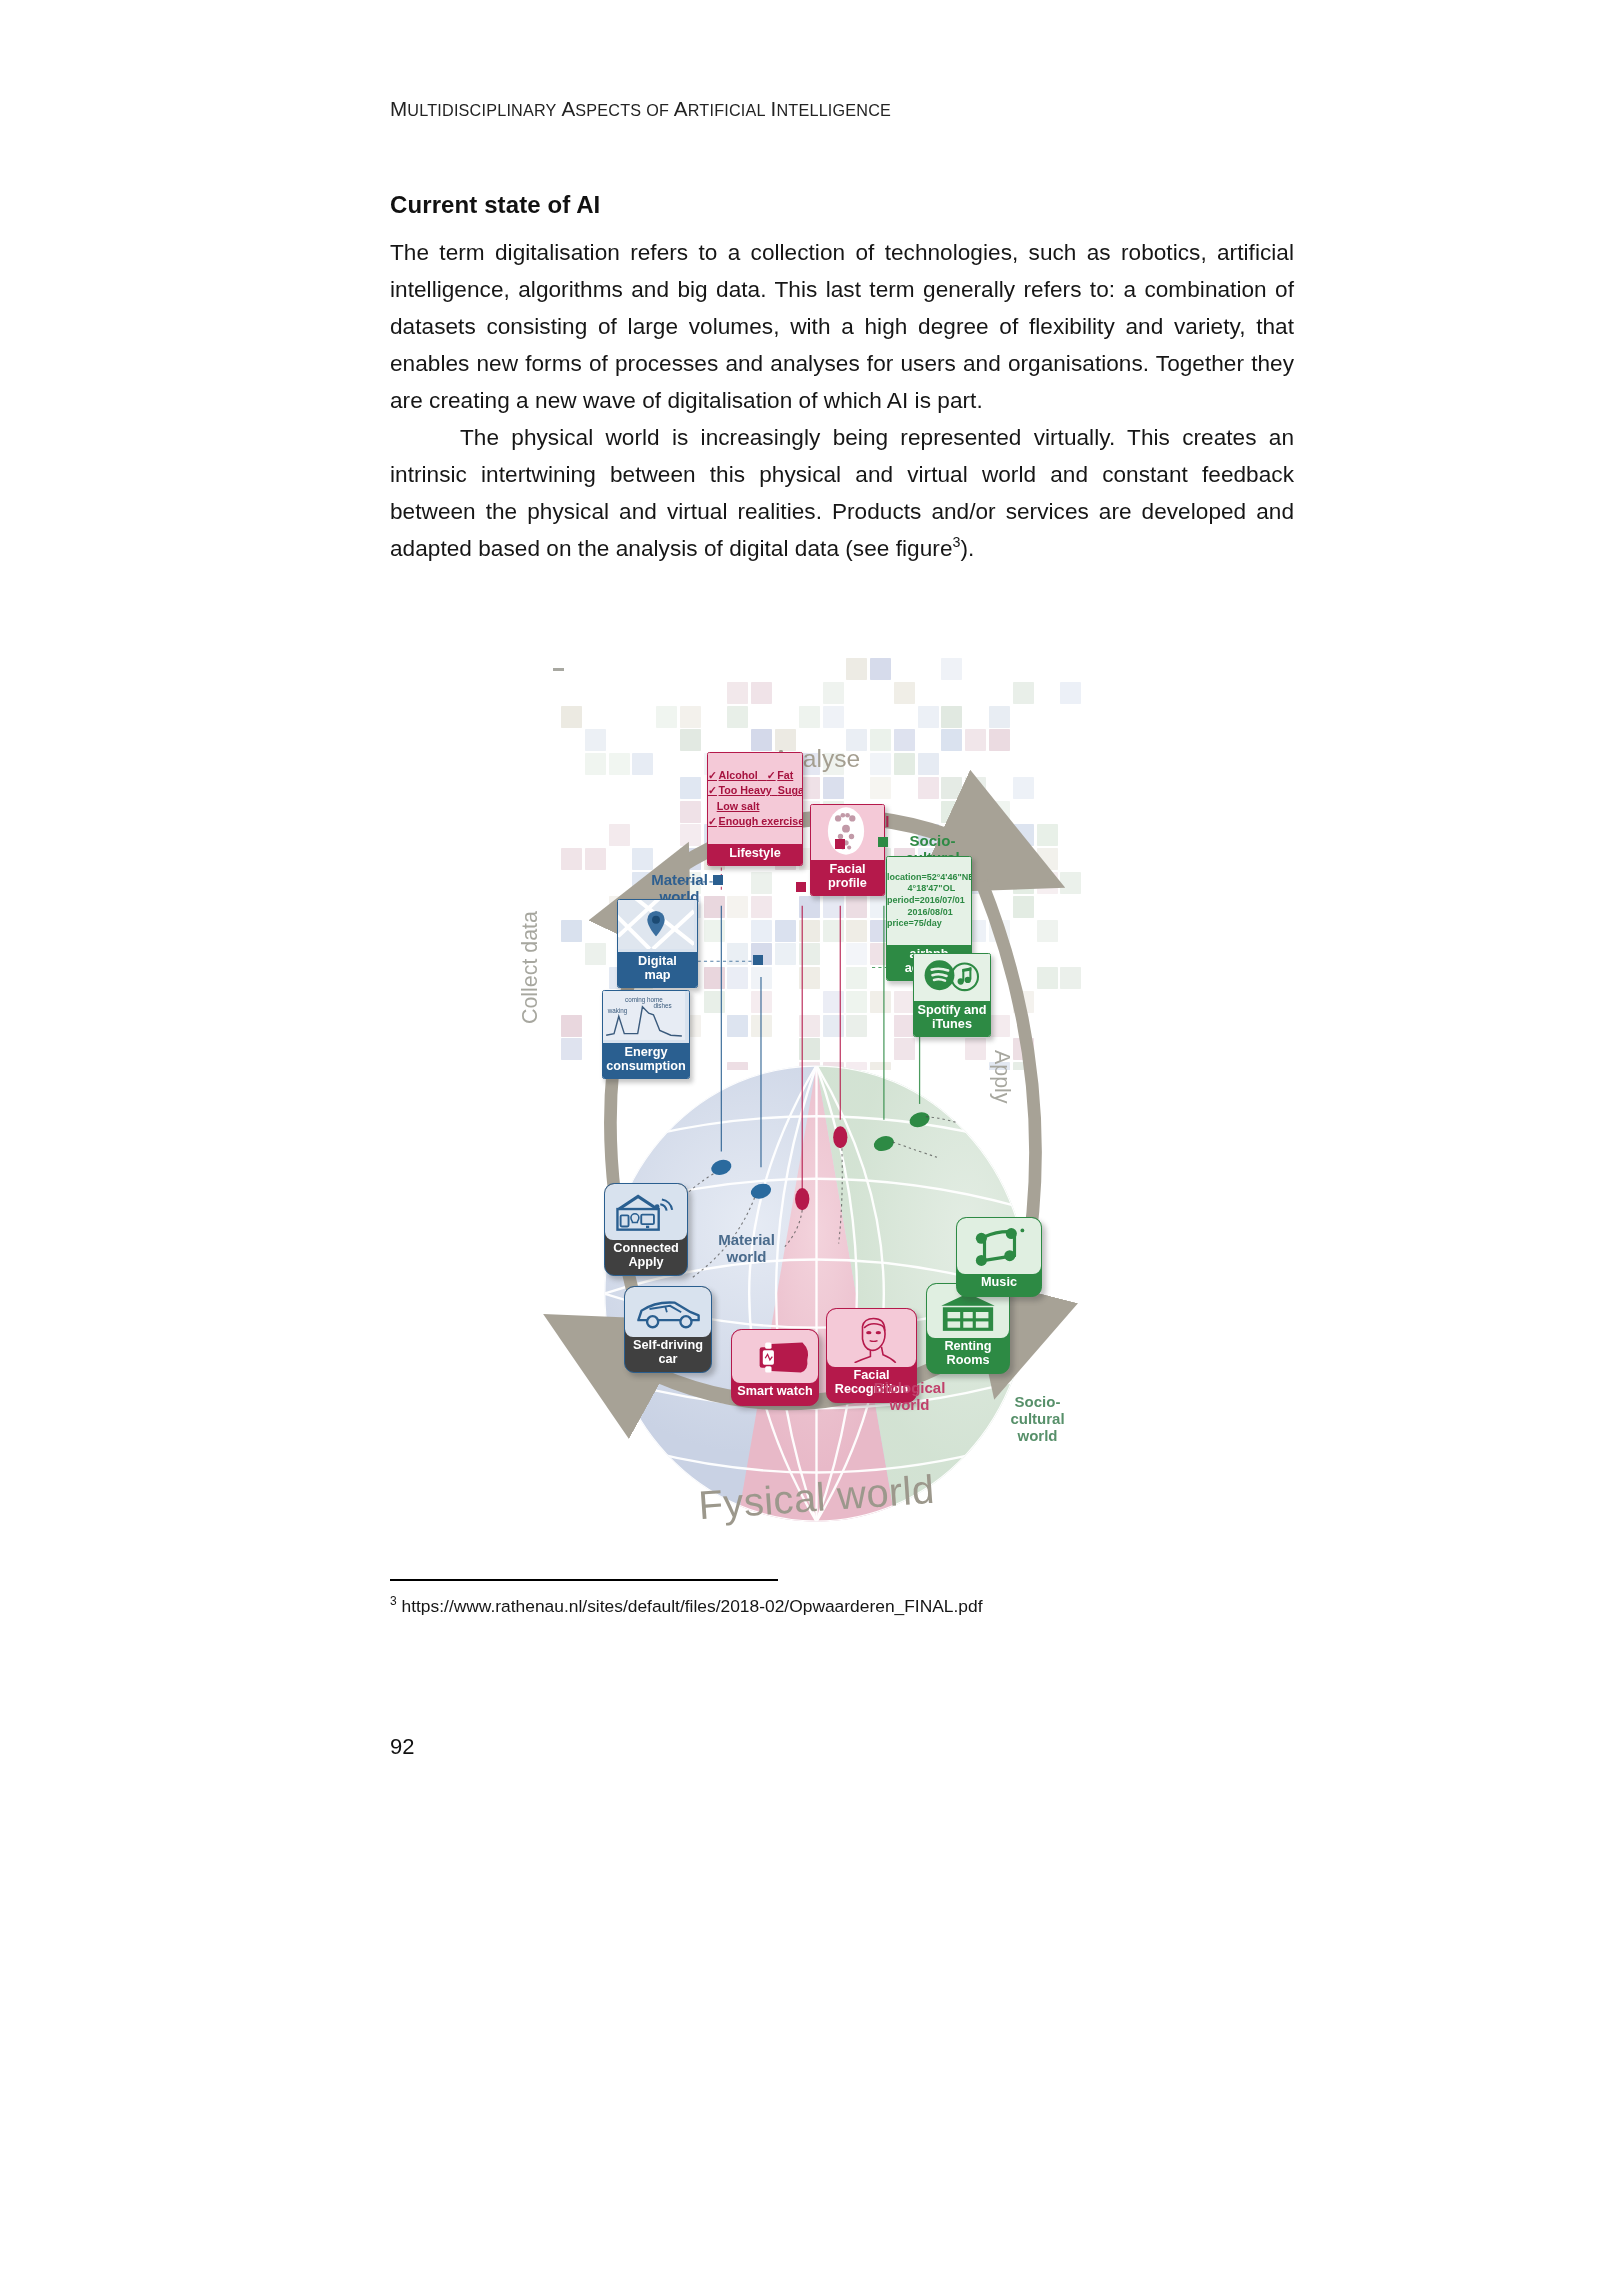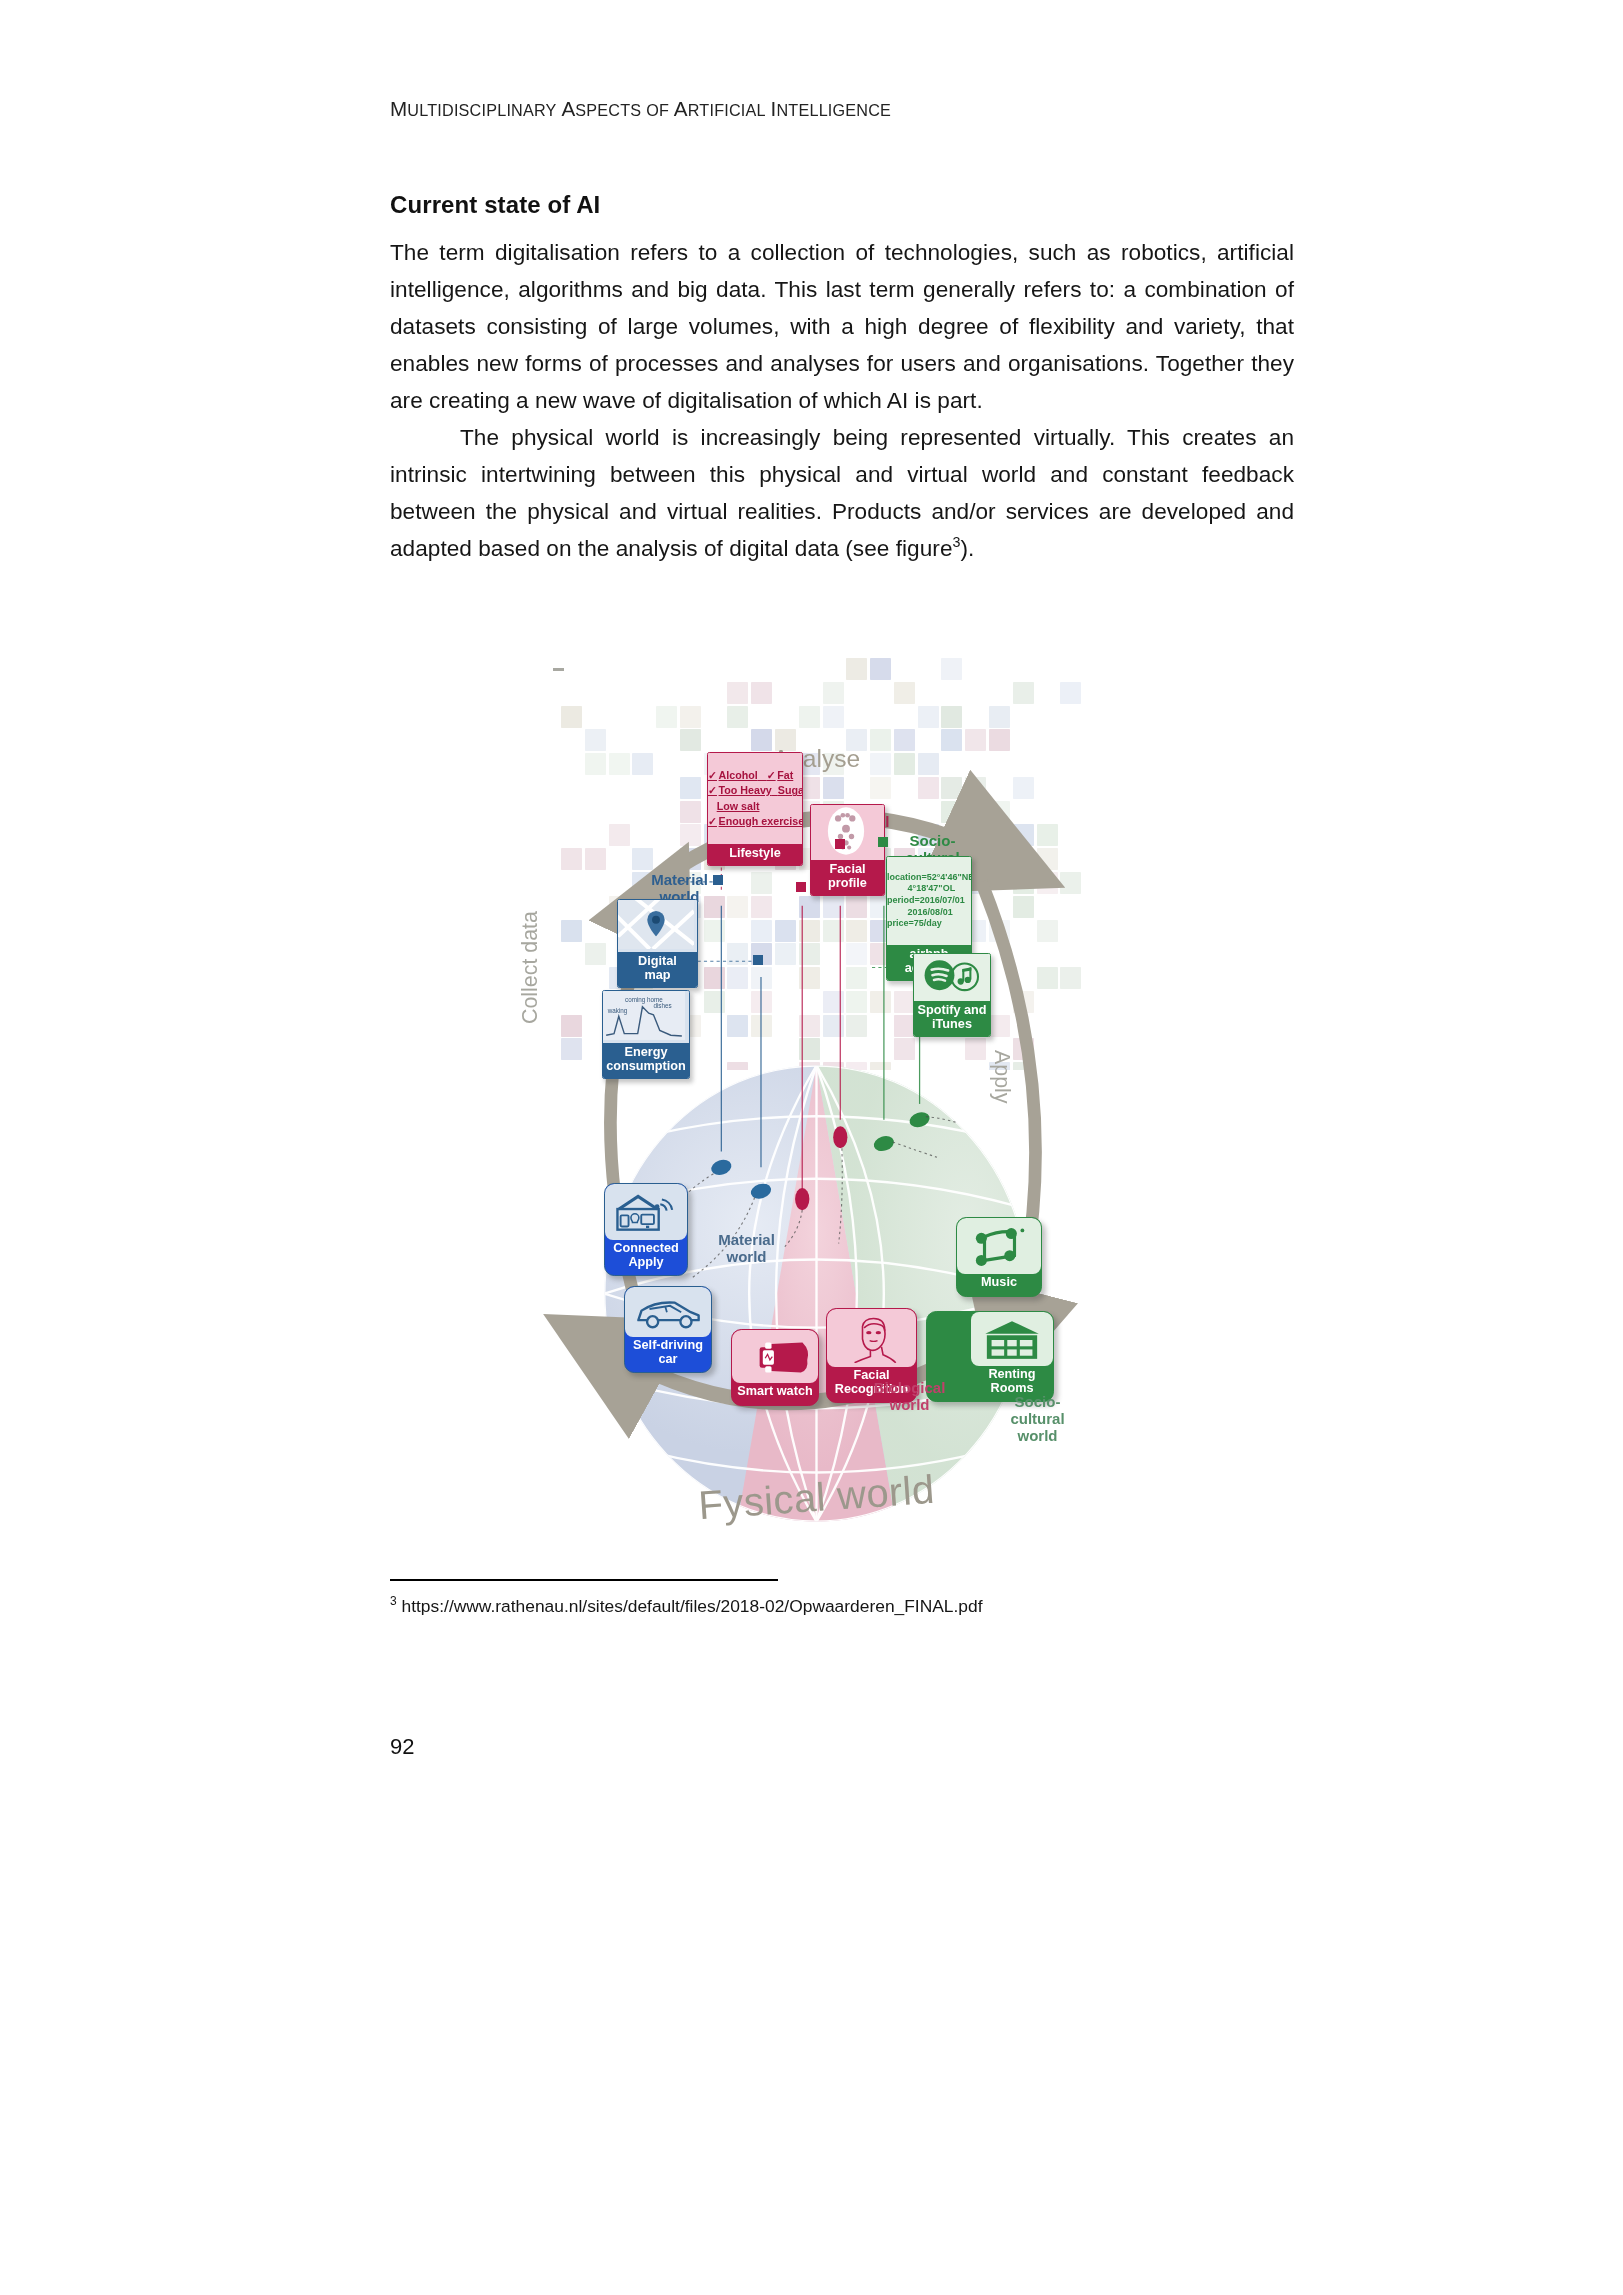--- a/index.html
+++ b/index.html
@@ -254,21 +254,21 @@
     padding: 5.5px 4.8px 1.6px;
   }
   .icard .lbl {
     display: block;
     color: #fff;
     font-weight: bold;
     font-size: 12.7px;
     line-height: 1.08;
     padding: 2.4px 4px 5.5px;
   }
-  .icard.blue  { background: #1d4ed8; border: 1.6px solid #2a5f90; }
+  .icard.blue  { background: #404040; border: 1.6px solid #2a5f90; }
   .icard.blue .iconbox  { background: #d8e2ee; border-radius: 8px; }
   .icard.pink  { background: #b5194b; border: 1.6px solid #b5194b; }
   .icard.pink .iconbox  { background: #f4c9d7; border-radius: 8px; }
   .icard.green { background: #2d8a44; border: 1.6px solid #2d8a44; }
   .icard.green .iconbox { background: #e0efe1; border-radius: 8px; }
 
   .glabel {
     position: absolute;
     text-align: center;
     font-size: 15px;
@@ -814,21 +814,21 @@
               <path d="M45 32 Q50 34 55 32" stroke="#b5194b" stroke-width="1.6" fill="none"></path>
             </g>
           </svg>
         </span>
         <span class="lbl">
           <span>Facial</span><br>
           <span>Recognition</span>
         </span>
       </div>
 
-      <div class="icard green" style="left:403px; top:667px; width:82px;padding-left:44px;">
+      <div class="icard green" style="left:403px; top:639px; width:82px;">
         <span class="iconbox">
           <svg width="70" height="44" viewBox="0 0 88 56">
             <path d="M10 20 L44 4 L78 20 Z" fill="#2d8a44"></path>
             <rect x="12" y="22" width="64" height="30" fill="#2d8a44"></rect>
             <g fill="#e0efe1">
               <rect x="18" y="28" width="16" height="8"></rect>
                 <rect x="18" y="40" width="16" height="8"></rect>
               <rect x="38" y="28" width="12" height="8"></rect>
                 <rect x="38" y="40" width="12" height="8"></rect>
               <rect x="54" y="28" width="16" height="8"></rect>

